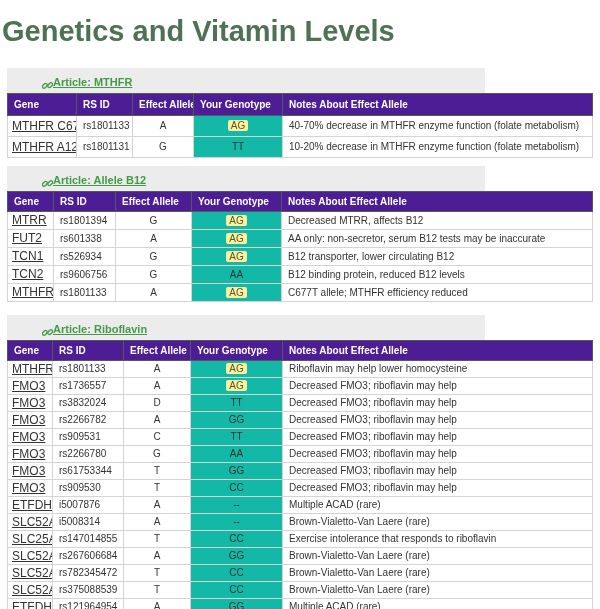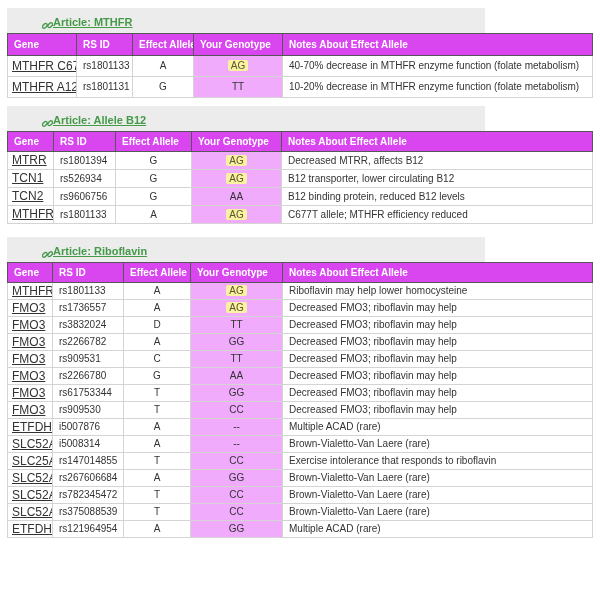--- a/index.html
+++ b/index.html
@@ -23,48 +23,49 @@
     color:#449a47; font-size:11px; line-height:13px; font-weight:600;
     text-decoration:underline; cursor:pointer;
   }
   .link-icon { display:inline-block; width:11px; height:11px; flex:0 0 auto; }
 
   table {
     border-collapse:collapse; table-layout:fixed; width:586px;
     font-size:10px;
   }
   th {
-    background:#d946ef; border:1px solid #57575a; color:#fff;
+    background:#4c1d95; border:1px solid #57575a; color:#fff;
     font-weight:700; text-align:left; padding:4px 6px; line-height:13px;
     white-space:nowrap; overflow:hidden;
   }
   td {
     border:1px solid #d4d4d4; background:#fff; color:#333;
     padding:3px 6px; line-height:14px; white-space:nowrap; overflow:hidden;
   }
   td.center { text-align:center; }
-  td.yg { background:#f0abfc; }
+  td.yg { background:#14b8a6; }
   td.gene-col { padding-left:4px; padding-right:2px; font-size:12px;text-decoration:underline; }
   .hl { background:#faf2a0; color:#5a5530; padding:0 3px; border-radius:2px; }
 
   
   .sec-0 col.c1{width:69px} .sec-0 col.c2{width:56px} .sec-0 col.c3{width:61px} .sec-0 col.c4{width:89px}
   .sec-1 col.c1{width:46px} .sec-1 col.c2{width:62px} .sec-1 col.c3{width:76px} .sec-1 col.c4{width:90px}
   .sec-2 col.c1{width:45px} .sec-2 col.c2{width:71px} .sec-2 col.c3{width:67px} .sec-2 col.c4{width:92px}
 
   
   .sec-1 th { padding-top:3px; padding-bottom:3px; }
   .sec-2 th { padding-top:3px; padding-bottom:3px; }
   .sec-1 td { padding-top:2px; padding-bottom:2px; line-height:13px;margin-left:8px; }
   .sec-2 td { padding-top:1px; padding-bottom:1px; line-height:14px; }
 </style>
 </head>
 <body>
 
 <div class="page">
+  <h1 class="page-title">Genetics and Vitamin Levels</h1>
   <div id="sections">
   <div class="section sec-0">
     <div class="article-strip">
       <span class="link-icon">
         <svg width="11" height="11" viewBox="0 0 24 24" fill="none" stroke="#449a47" stroke-width="3" stroke-linecap="round">
           <path d="M10.5 13.5 L17 7 a3.6 3.6 0 0 1 5.1 5.1 l-3.4 3.4 a3.6 3.6 0 0 1-5.1 0"></path>
           <path d="M13.5 10.5 L7 17 a3.6 3.6 0 0 1-5.1-5.1 l3.4-3.4 a3.6 3.6 0 0 1 5.1 0"></path>
         </svg>
       </span>
       <a class="article-link">Article: MTHFR</a>
@@ -134,20 +135,27 @@
       </thead>
       <tbody>
             <tr>
               <td class="gene-col">MTRR</td>
               <td>rs1801394</td>
               <td class="center">G</td>
               <td class="center yg"><span class="hl">AG</span></td>
               <td>Decreased MTRR, affects B12</td>
             </tr>
             <tr>
+              <td class="gene-col">FUT2</td>
+              <td>rs601338</td>
+              <td class="center">A</td>
+              <td class="center yg"><span class="hl">AG</span></td>
+              <td>AA only: non-secretor, serum B12 tests may be inaccurate</td>
+            </tr>
+            <tr>
               <td class="gene-col">TCN1</td>
               <td>rs526934</td>
               <td class="center">G</td>
               <td class="center yg"><span class="hl">AG</span></td>
               <td>B12 transporter, lower circulating B12</td>
             </tr>
             <tr>
               <td class="gene-col">TCN2</td>
               <td>rs9606756</td>
               <td class="center">G</td>

